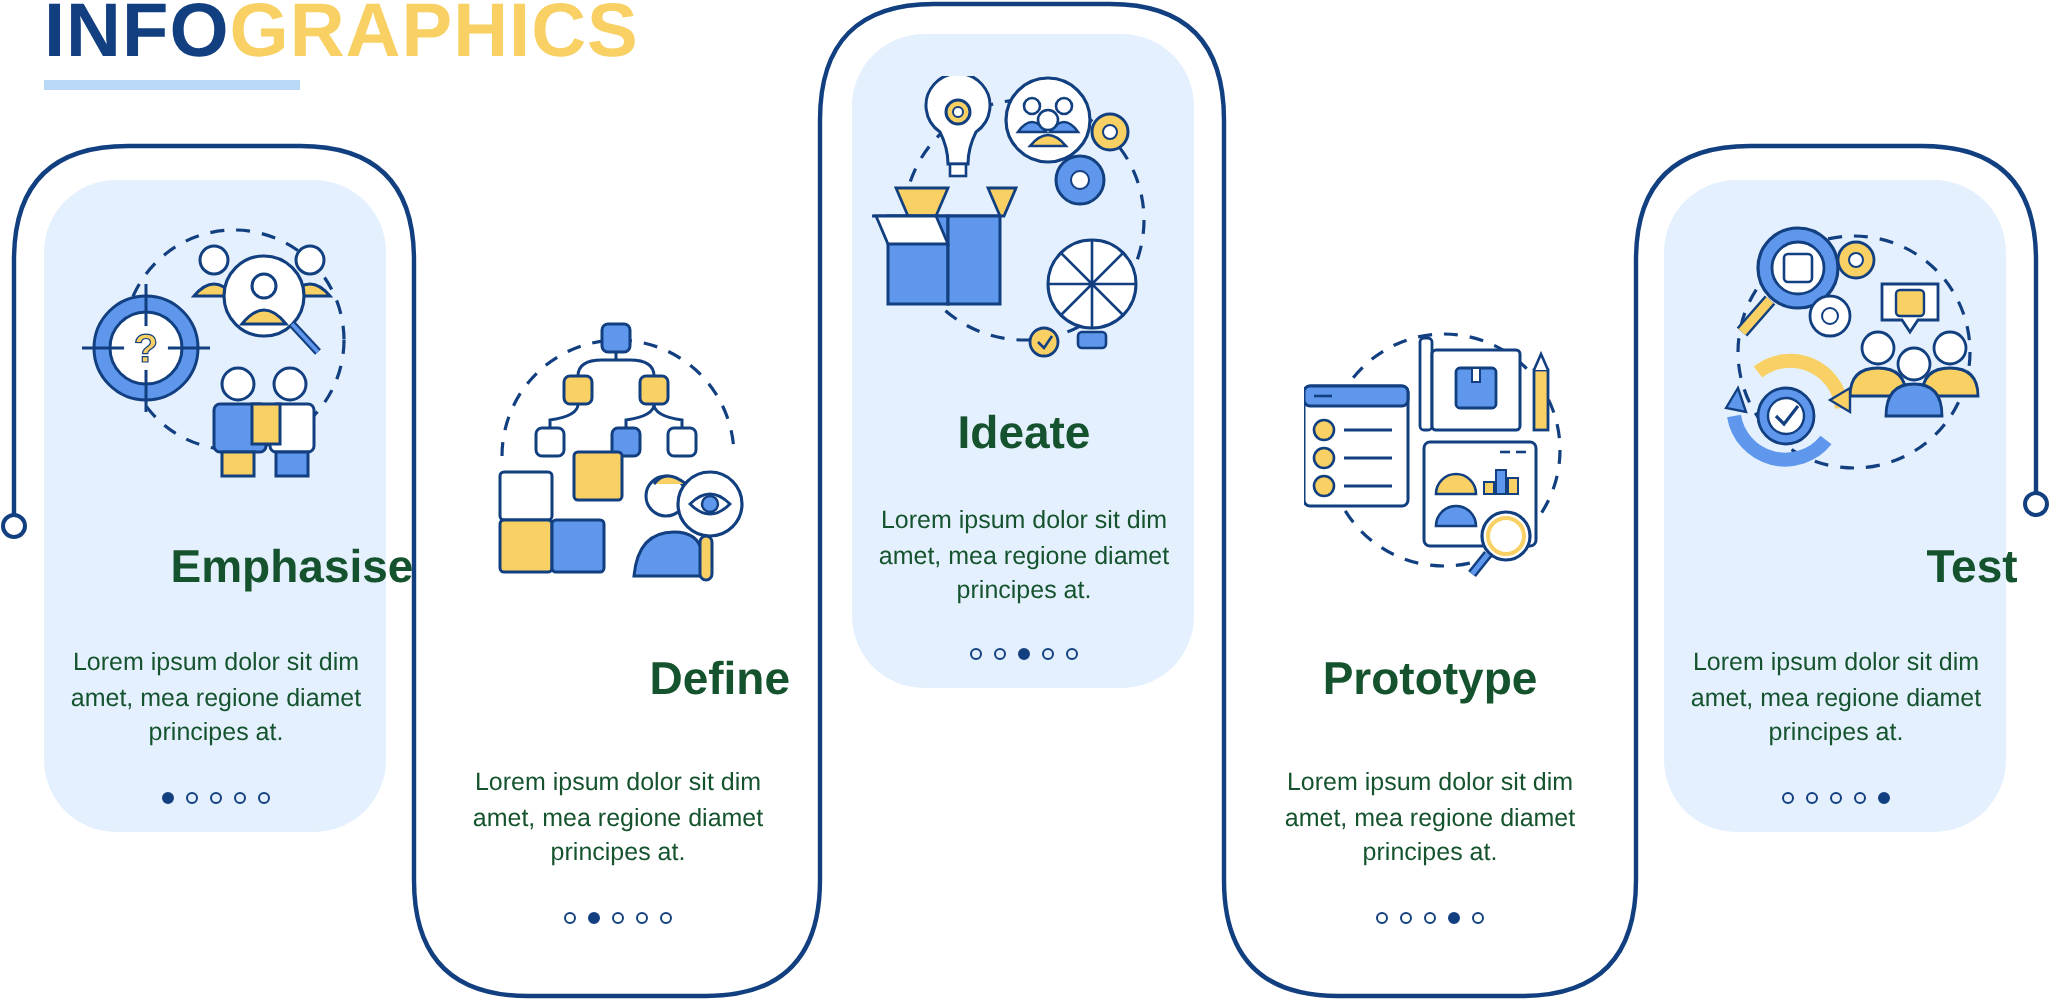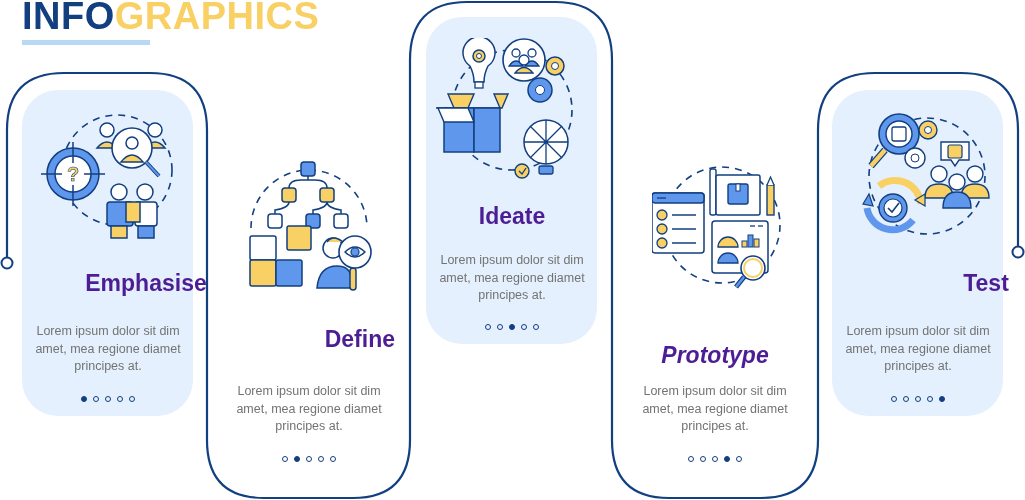--- a/index.html
+++ b/index.html
@@ -4,22 +4,22 @@
 <style>
   html, body { margin:0; padding:0; background:#ffffff; }
   body { width:1025px; height:500px; position:relative; overflow:hidden;
          font-family:"Liberation Sans", "DejaVu Sans", sans-serif; }
   .logo { position:absolute; left:22px; top:-6px; font-size:38px; font-weight:bold; letter-spacing:0.5px; line-height:44px; }
   .logo .a { color:#123f80; }
   .logo .b { color:#f8d063; }
   .logo-bar { position:absolute; left:22px; top:40px; width:128px; height:5px; background:#b8d8f5; }
   svg.frame { position:absolute; left:0; top:0; }
   .card-bg { position:absolute; background:#e4f0fd; border-radius:36px; }
-  .title { position:absolute; width:172px; text-align:center; font-weight:bold; font-size:23px; color:#4c1d95; }
-  .desc { position:absolute; width:172px; text-align:center; font-size:12.5px; line-height:17.5px; color:#737373; }
+  .title { position:absolute; width:172px; text-align:center; font-weight:bold; font-size:23px; color:#14532d; }
+  .desc { position:absolute; width:172px; text-align:center; font-size:12.5px; line-height:17.5px; color:#14532d; }
   .dots { position:absolute; width:172px; display:flex; justify-content:center; gap:6px; }
   .dot { width:4px; height:4px; border:1.4px solid #123f80; border-radius:50%; background:transparent; }
   .dot.active { background:#123f80; }
   .icon { position:absolute; }
 </style>
 </head>
 <body>
 
 <div class="logo">
   <span class="a">INFO</span><span class="b">GRAPHICS</span>
@@ -195,21 +195,21 @@
 <div class="title" style="left:426px; top:203px;">Ideate</div>
 <div class="desc" style="left:433px; top:252px; width:158px;">Lorem ipsum dolor sit dim amet, mea regione diamet principes at.</div>
 <div class="dots" style="left:426px; top:324px;">
   <span class="dot"></span>
     <span class="dot"></span>
     <span class="dot active"></span>
     <span class="dot"></span>
     <span class="dot"></span>
 </div>
 
-<div class="title" style="left:629px; top:342px;font-style:italic;">Prototype</div>
+<div class="title" style="left:629px; top:326px;">Prototype</div>
 <div class="desc" style="left:636px; top:383px; width:158px;">Lorem ipsum dolor sit dim amet, mea regione diamet principes at.</div>
 <div class="dots" style="left:629px; top:456px;">
   <span class="dot"></span>
     <span class="dot"></span>
     <span class="dot"></span>
     <span class="dot active"></span>
     <span class="dot"></span>
 </div>
 
 <div class="title" style="left:868px; top:270px;padding-left:32px;">Test</div>

